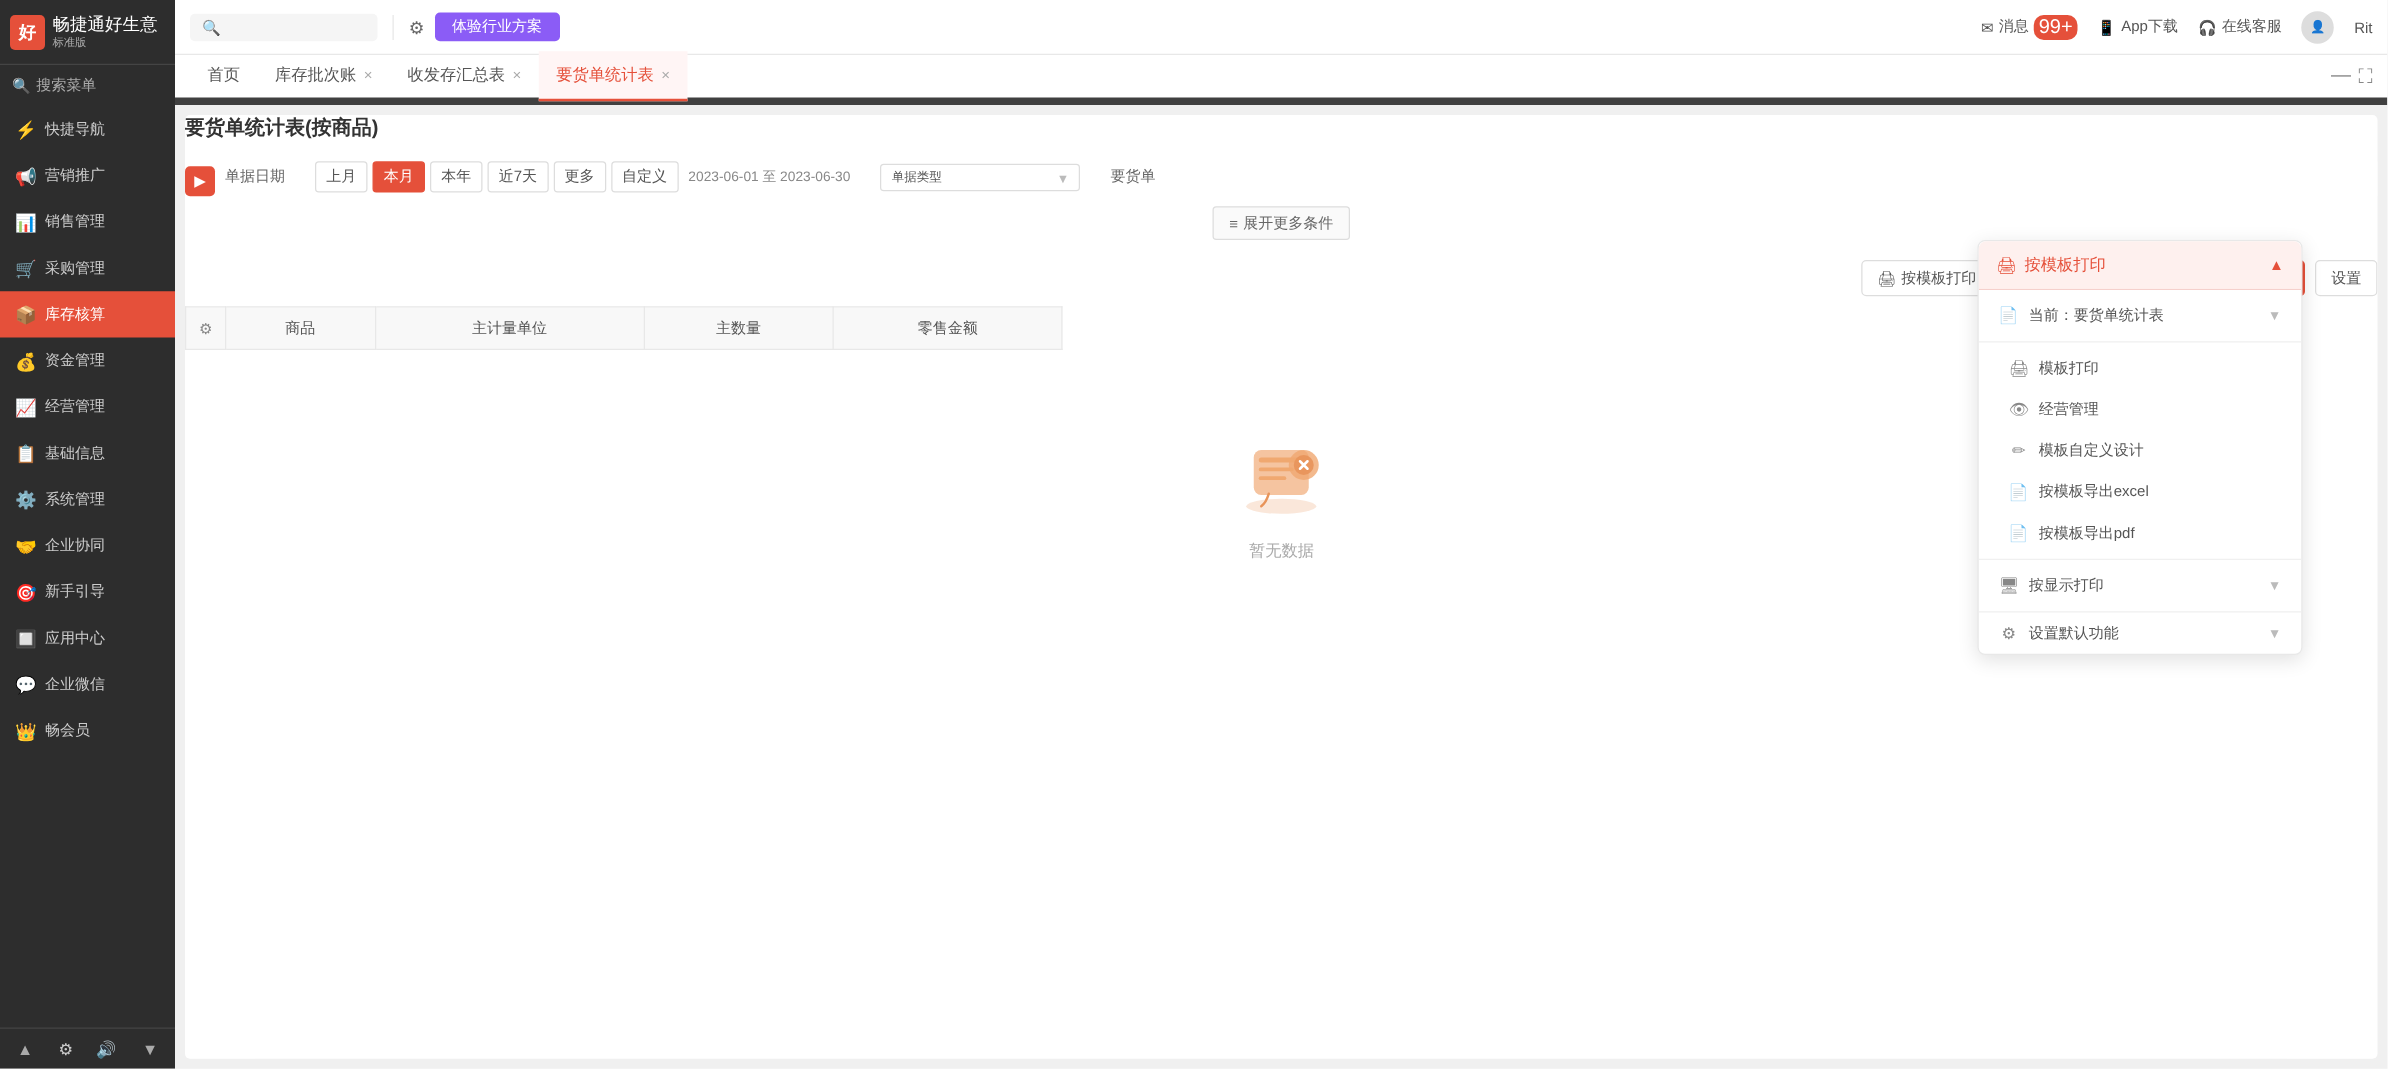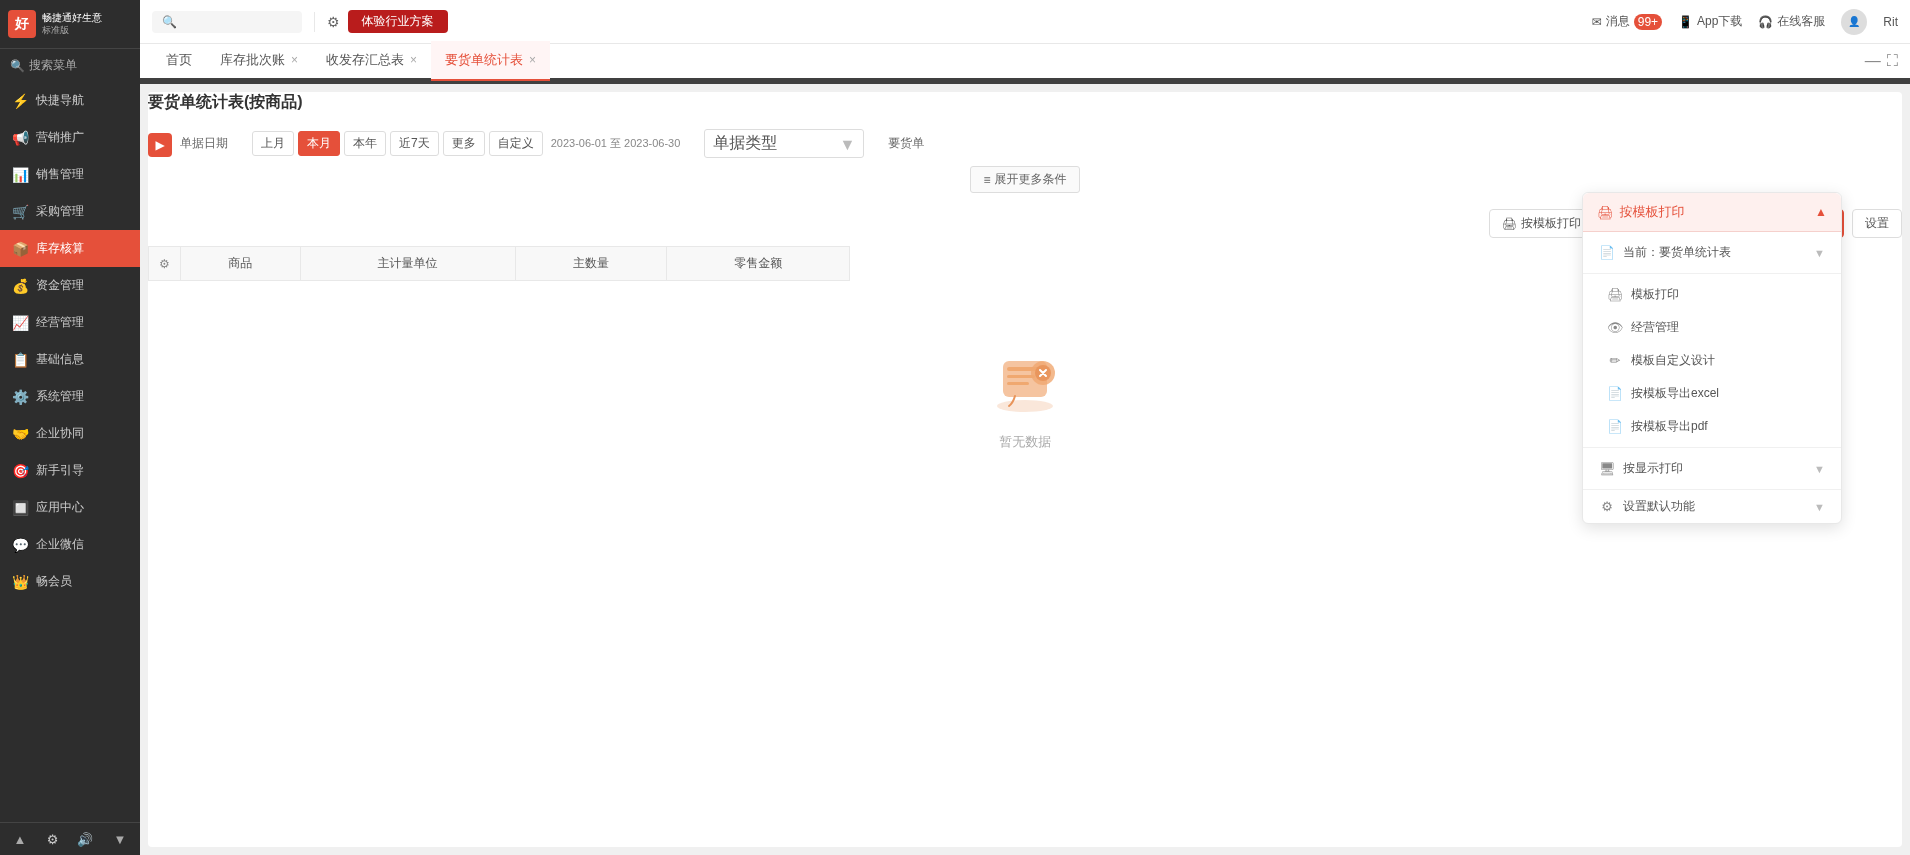--- a/index.html
+++ b/index.html
@@ -22,21 +22,21 @@
       gap: 6px;
       border-bottom: 1px solid #444;
     }
     .sidebar-logo-icon {
       width: 28px; height: 28px;
       background: #e5503a;
       border-radius: 4px;
       display: flex; align-items: center; justify-content: center;
       color: white; font-weight: bold; font-size: 14px;
     }
-    .sidebar-logo-text { font-size: 10px; color: #fff; line-height: 1.3; }
+    .sidebar-logo-text { font-size: 14px; color: #fff; line-height: 1.3; }
     .sidebar-logo-sub { font-size: 9px; color: #aaa; }
     .sidebar-search {
       display: flex; align-items: center; gap: 4px;
       padding: 8px 10px;
       color: #aaa; font-size: 12px; cursor: pointer;
     }
     .sidebar-items { flex: 1; overflow-y: auto; }
     .sidebar-item {
       display: flex; align-items: center; gap: 8px;
       padding: 10px 12px;
@@ -76,33 +76,33 @@
     }
     .topbar-search {
       display: flex; align-items: center;
       background: #f5f5f5; border-radius: 4px;
       padding: 4px 10px; gap: 4px; font-size: 12px; color: #999;
       width: 150px;
     }
     .topbar-divider { width: 1px; height: 20px; background: #e8e8e8; margin: 0 4px; }
     .topbar-settings { color: #666; cursor: pointer; font-size: 14px; }
     .topbar-trial-btn {
-      background: #b91c1c; color: #fff; border: none;
+      background: #8b5cf6; color: #fff; border: none;
       padding: 3px 14px; border-radius: 4px; cursor: pointer; font-size: 12px;
     }
     .topbar-right {
       margin-left: auto;
       display: flex; align-items: center; gap: 16px;
     }
     .topbar-right-item {
       display: flex; align-items: center; gap: 4px;
       color: #555; font-size: 12px; cursor: pointer;
     }
     .badge {
-      background: #e5503a; color: #fff; font-size: 12px;
+      background: #e5503a; color: #fff; font-size: 16px;
       padding: 1px 4px; border-radius: 8px; min-width: 16px; text-align: center;
     }
     .topbar-avatar {
       width: 26px; height: 26px; border-radius: 50%;
       background: #ddd; display: flex; align-items: center; justify-content: center;
       font-size: 10px; color: #888;
     }
 
     
     .tabbar {
@@ -162,21 +162,21 @@
     .filter-dates { display: flex; align-items: center; gap: 4px; }
     .date-btn {
       padding: 3px 8px; border: 1px solid #ddd; border-radius: 3px;
       font-size: 12px; cursor: pointer; color: #555; background: #fff;
     }
     .date-btn.active { background: #e5503a; color: #ffffff; border-color: #e5503a; }
     .date-range-text { font-size: 11px; color: #888; margin-left: 4px; }
     .filter-select {
       display: flex; align-items: flex-end; gap: 4px;
       border: 1px solid #ddd; border-radius: 3px;
-      padding: 3px 8px; font-size: 16px; color: #555;
+      padding: 3px 8px; font-size: 10px; color: #555;
       background: #fff; cursor: pointer; min-width: 160px;
     }
 
     .expand-more-btn {
       display: flex; align-items: center; gap: 4px;
       color: #666; font-size: 12px; cursor: pointer;
       padding: 4px 12px;
       border: 1px solid #ddd; border-radius: 3px;
       background: #fafafa;
       margin-bottom: 8px;

